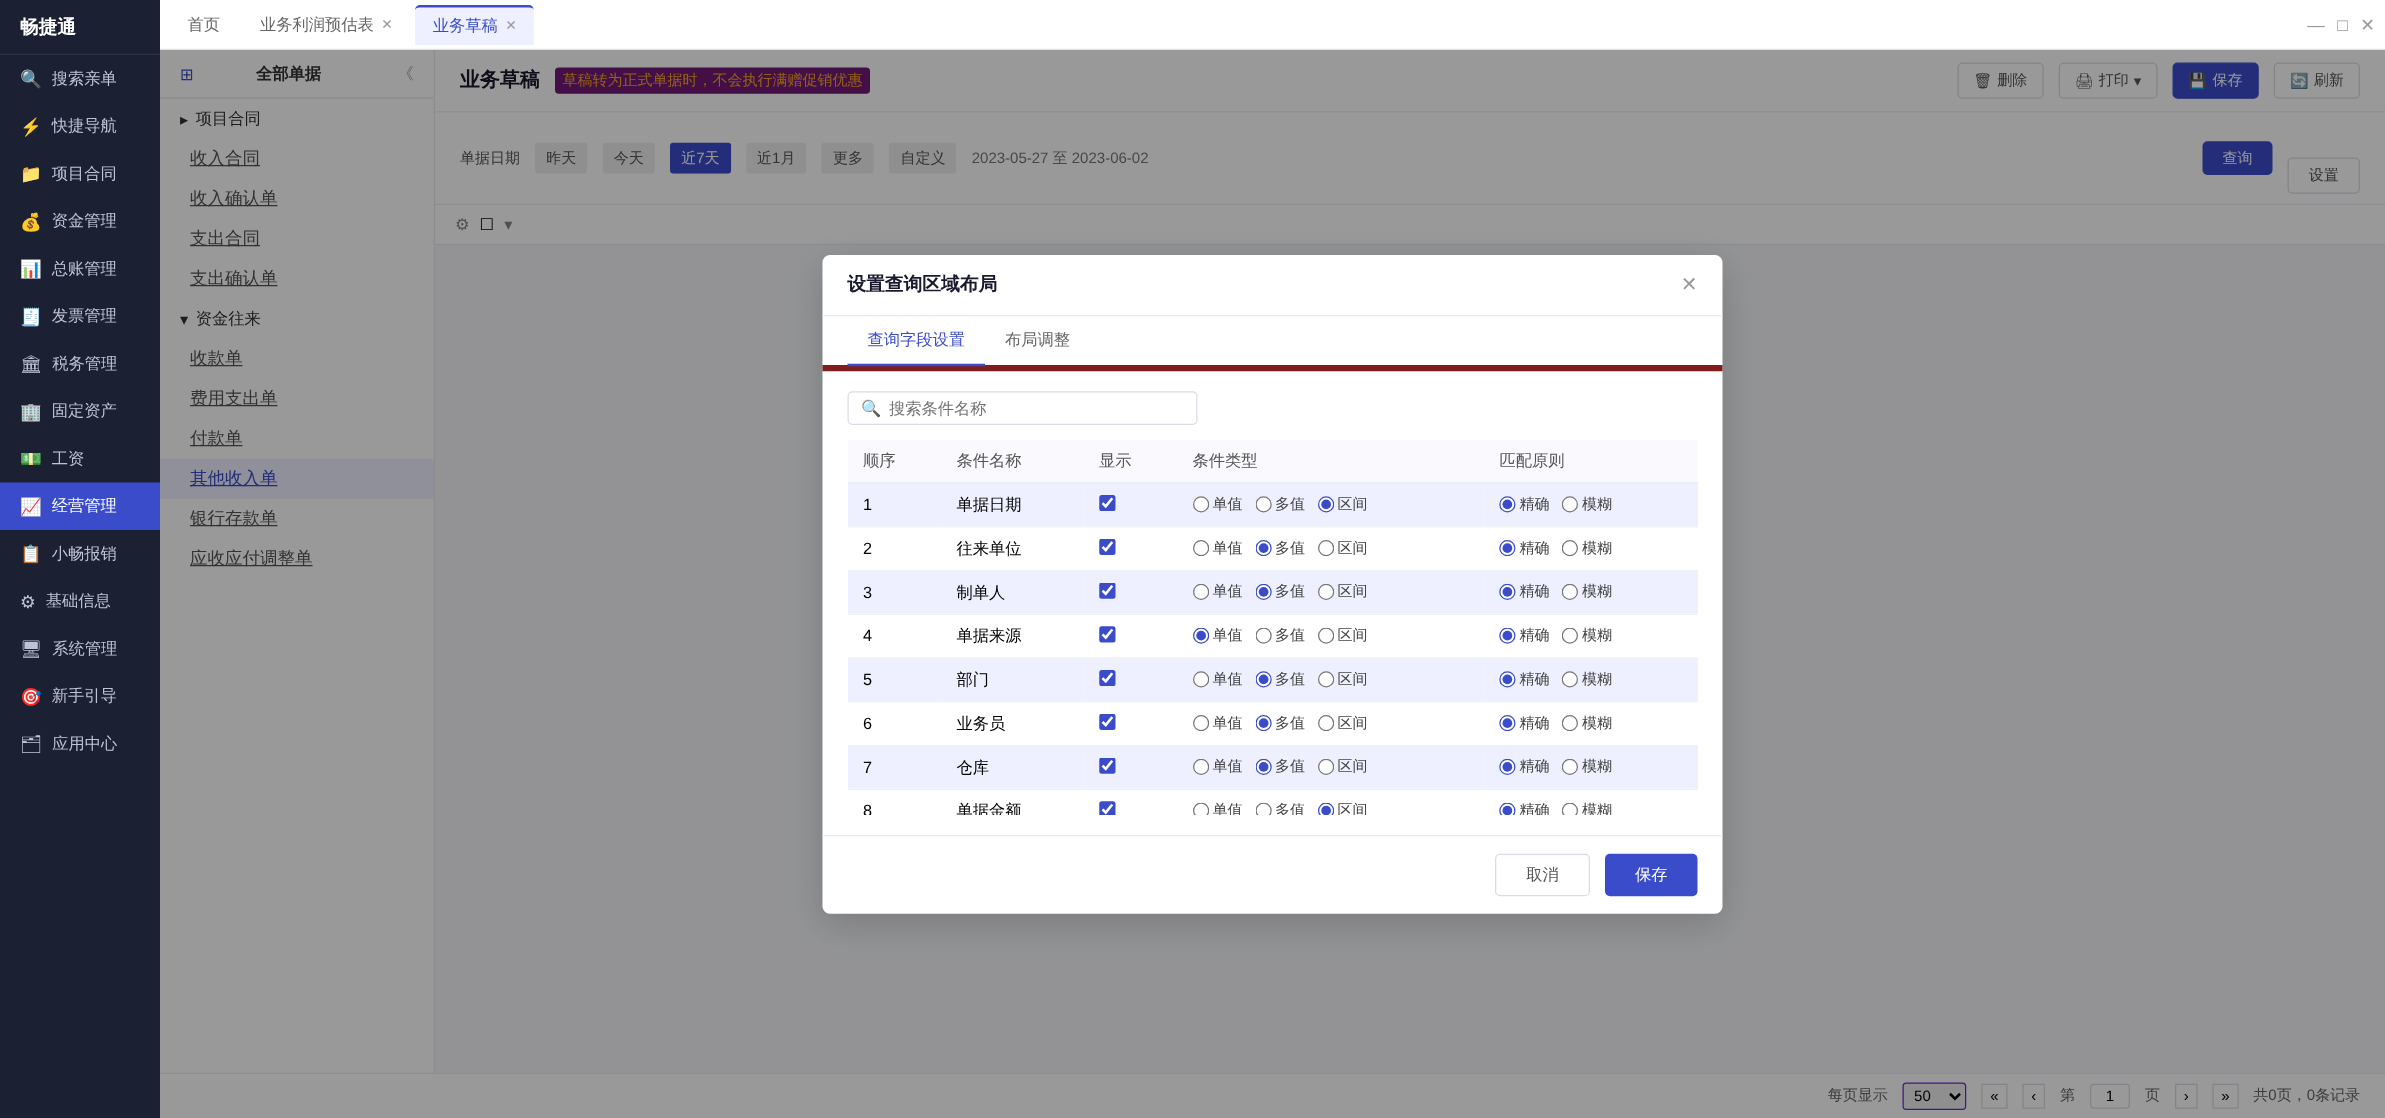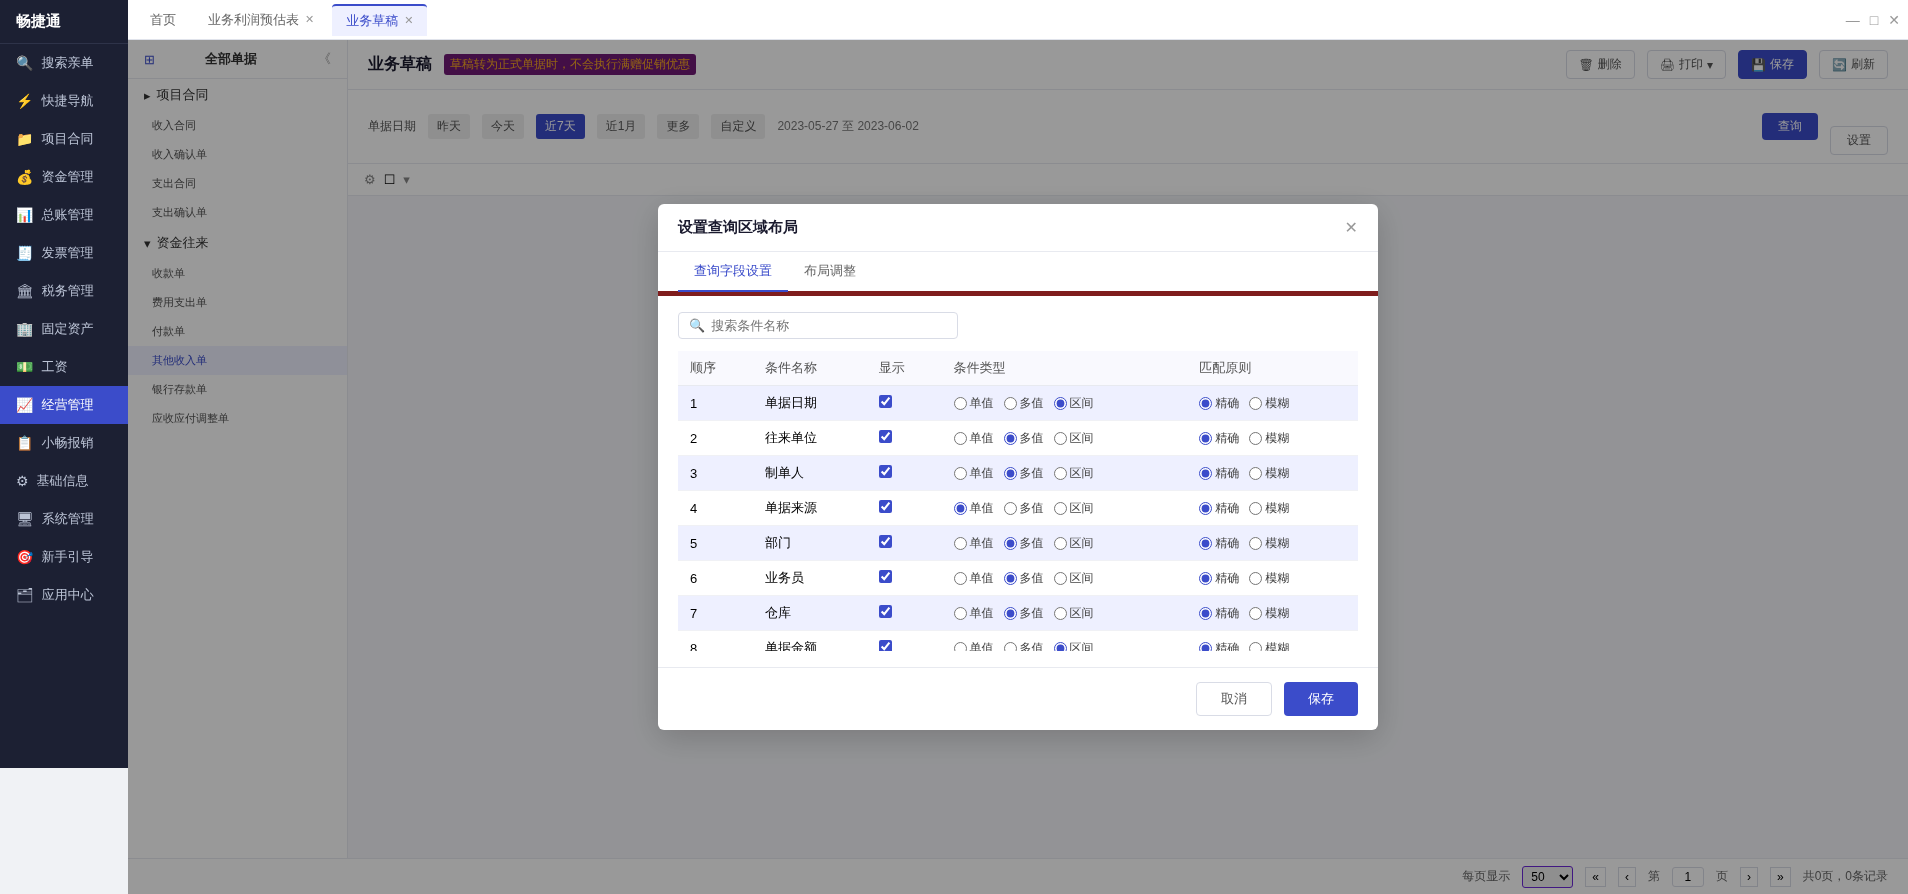--- a/index.html
+++ b/index.html
@@ -1,20 +1,20 @@
 <!DOCTYPE html>
 <html><head>
   <meta charset="utf-8">
   <style>
     * { box-sizing: border-box; margin: 0; padding: 0; font-family: 'Microsoft YaHei', Arial, sans-serif; }
     body { width: 1908px; height: 894px; background: #f0f2f5; overflow: hidden; font-size: 13px; }
 
     
     .sidebar {
-      position: fixed; left: 0; top: 0; width: 128px; height: 768px;
+      position: fixed; left: 0; top: 0; width: 128px; height: 894px;
       background: #1c2033; color: #ccc; display: flex; flex-direction: column;
     }
     .sidebar-logo {
       padding: 12px 16px; color: #fff; font-size: 15px; font-weight: bold;
       border-bottom: 1px solid #2e3349;
     }
     .sidebar-item {
       display: flex; align-items: center; padding: 10px 16px; cursor: pointer;
       color: #bcc4d6; font-size: 13px; gap: 8px;
     }
@@ -141,21 +141,21 @@
     .left-panel {
       position: fixed; left: 128px; top: 40px; width: 220px; bottom: 36px;
       background: #fff; border-right: 1px solid #e8eaf0; overflow-y: auto;
     }
     .panel-header {
       padding: 10px 16px; display: flex; align-items: center; justify-content: space-between;
       border-bottom: 1px solid #e8eaf0;
     }
     .panel-title { font-size: 13px; font-weight: bold; color: #333; margin-left: 44px; }
     .panel-toggle { cursor: pointer; color: #999; }
-    .tree-item { padding: 7px 16px 7px 24px; cursor: pointer; font-size: 11px; color: #555; }
+    .tree-item { padding: 7px 16px 7px 24px; cursor: pointer; font-size: 14px; color: #555; text-decoration: underline; }
     .tree-item.active { color: #3b4cca; background: #eef0ff; }
     .tree-group-title { padding: 7px 16px; cursor: pointer; font-size: 13px; color: #333; font-weight: 500; display: flex; align-items: center; gap: 6px; }
 
     
     .main-content {
       position: fixed; left: 348px; top: 40px; right: 0; bottom: 36px;
       background: #f5f6fa; overflow: hidden;
     }
 
     .no-data-msg { text-align: center; padding: 40px; color: #999; font-size: 13px; }

